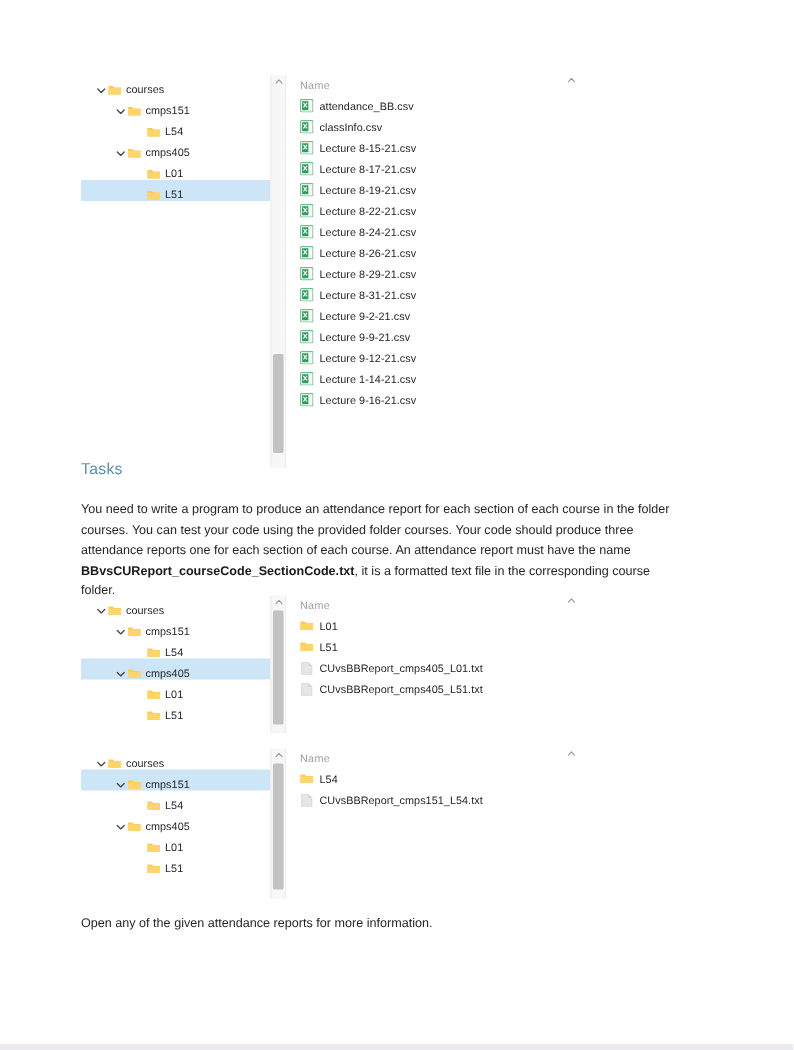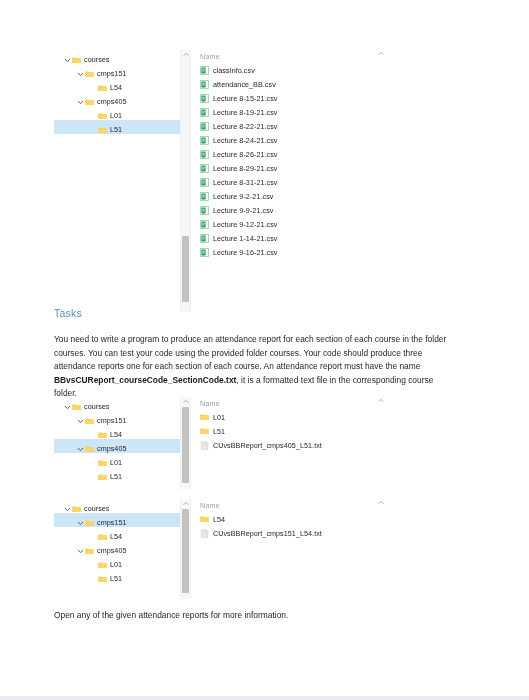--- a/index.html
+++ b/index.html
@@ -254,41 +254,51 @@
           </svg></div>
         <div class="list-head">Name</div>
         <div class="list-row">
           <span class="file-ico">
             <svg width="9" height="9" viewBox="0 0 9 9" aria-hidden="true">
               <rect x="0.4" y="0.4" width="8.2" height="8.2" rx="0.6" fill="#ffffff" stroke="#6fbf8e" stroke-width="0.7"></rect>
               <rect x="1.4" y="1.5" width="4.2" height="6" fill="#2e9e5b"></rect>
               <path d="M2.3 2.6 L4.7 5.6 M4.7 2.6 L2.3 5.6" stroke="#ffffff" stroke-width="0.7"></path>
             </svg>
           </span>
+          <span class="list-label">attendance_BB.csv</span>
+        </div>
+        <div class="list-row">
+          <span class="file-ico">
+            <svg width="9" height="9" viewBox="0 0 9 9" aria-hidden="true">
+              <rect x="0.4" y="0.4" width="8.2" height="8.2" rx="0.6" fill="#ffffff" stroke="#6fbf8e" stroke-width="0.7"></rect>
+              <rect x="1.4" y="1.5" width="4.2" height="6" fill="#2e9e5b"></rect>
+              <path d="M2.3 2.6 L4.7 5.6 M4.7 2.6 L2.3 5.6" stroke="#ffffff" stroke-width="0.7"></path>
+            </svg>
+          </span>
           <span class="list-label">classInfo.csv</span>
         </div>
         <div class="list-row">
           <span class="file-ico">
             <svg width="9" height="9" viewBox="0 0 9 9" aria-hidden="true">
               <rect x="0.4" y="0.4" width="8.2" height="8.2" rx="0.6" fill="#ffffff" stroke="#6fbf8e" stroke-width="0.7"></rect>
               <rect x="1.4" y="1.5" width="4.2" height="6" fill="#2e9e5b"></rect>
               <path d="M2.3 2.6 L4.7 5.6 M4.7 2.6 L2.3 5.6" stroke="#ffffff" stroke-width="0.7"></path>
             </svg>
           </span>
-          <span class="list-label">attendance_BB.csv</span>
-        </div>
-        <div class="list-row">
-          <span class="file-ico">
-            <svg width="9" height="9" viewBox="0 0 9 9" aria-hidden="true">
-              <rect x="0.4" y="0.4" width="8.2" height="8.2" rx="0.6" fill="#ffffff" stroke="#6fbf8e" stroke-width="0.7"></rect>
-              <rect x="1.4" y="1.5" width="4.2" height="6" fill="#2e9e5b"></rect>
-              <path d="M2.3 2.6 L4.7 5.6 M4.7 2.6 L2.3 5.6" stroke="#ffffff" stroke-width="0.7"></path>
-            </svg>
-          </span>
           <span class="list-label">Lecture 8-15-21.csv</span>
+        </div>
+        <div class="list-row">
+          <span class="file-ico">
+            <svg width="9" height="9" viewBox="0 0 9 9" aria-hidden="true">
+              <rect x="0.4" y="0.4" width="8.2" height="8.2" rx="0.6" fill="#ffffff" stroke="#6fbf8e" stroke-width="0.7"></rect>
+              <rect x="1.4" y="1.5" width="4.2" height="6" fill="#2e9e5b"></rect>
+              <path d="M2.3 2.6 L4.7 5.6 M4.7 2.6 L2.3 5.6" stroke="#ffffff" stroke-width="0.7"></path>
+            </svg>
+          </span>
+          <span class="list-label">Lecture 8-17-21.csv</span>
         </div>
         <div class="list-row">
           <span class="file-ico">
             <svg width="9" height="9" viewBox="0 0 9 9" aria-hidden="true">
               <rect x="0.4" y="0.4" width="8.2" height="8.2" rx="0.6" fill="#ffffff" stroke="#6fbf8e" stroke-width="0.7"></rect>
               <rect x="1.4" y="1.5" width="4.2" height="6" fill="#2e9e5b"></rect>
               <path d="M2.3 2.6 L4.7 5.6 M4.7 2.6 L2.3 5.6" stroke="#ffffff" stroke-width="0.7"></path>
             </svg>
           </span>
           <span class="list-label">Lecture 8-19-21.csv</span>
@@ -508,20 +518,29 @@
           </span>
           <span class="list-label">L51</span>
         </div>
         <div class="list-row">
           <span class="file-ico">
             <svg width="9" height="9" viewBox="0 0 9 9" aria-hidden="true">
               <path d="M1.1 0.5 H5.6 L7.9 2.8 V8.5 H1.1 Z" fill="#e6e6e6" stroke="#d2d2d2" stroke-width="0.5"></path>
               <path d="M5.6 0.5 V2.8 H7.9" fill="#d2d2d2"></path>
             </svg>
           </span>
+          <span class="list-label">CUvsBBReport_cmps405_L01.txt</span>
+        </div>
+        <div class="list-row">
+          <span class="file-ico">
+            <svg width="9" height="9" viewBox="0 0 9 9" aria-hidden="true">
+              <path d="M1.1 0.5 H5.6 L7.9 2.8 V8.5 H1.1 Z" fill="#e6e6e6" stroke="#d2d2d2" stroke-width="0.5"></path>
+              <path d="M5.6 0.5 V2.8 H7.9" fill="#d2d2d2"></path>
+            </svg>
+          </span>
           <span class="list-label">CUvsBBReport_cmps405_L51.txt</span>
         </div>
       </div>
     </div>
 
   <div class="explorer" id="exp3" style="left:54px; top:499px; width:340px; height:100px;">
       <div class="tree-pane" style="width: 126px; flex: 0 0 126px;">
         <div class="tree-row" style="padding-left: 8px;">
           <span class="chev">
             <svg width="7" height="7" viewBox="0 0 7 7" aria-hidden="true">

